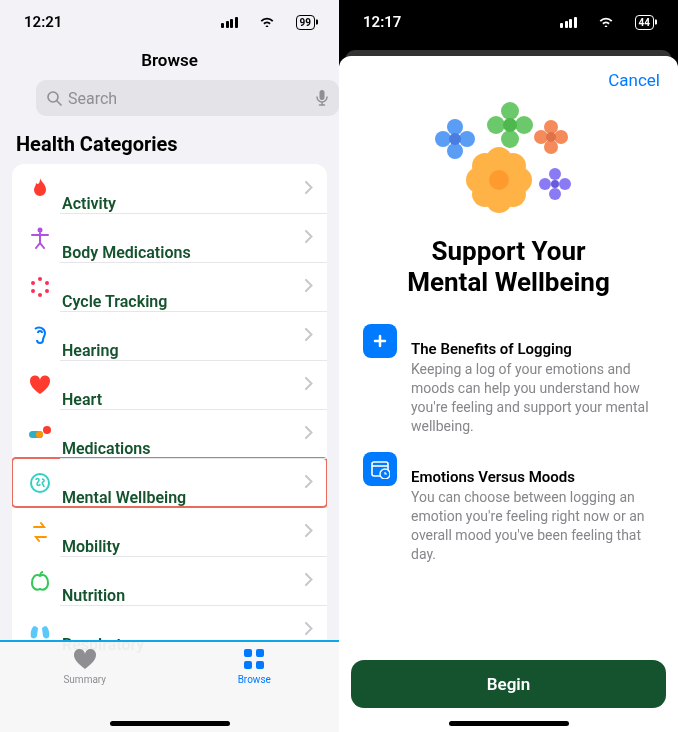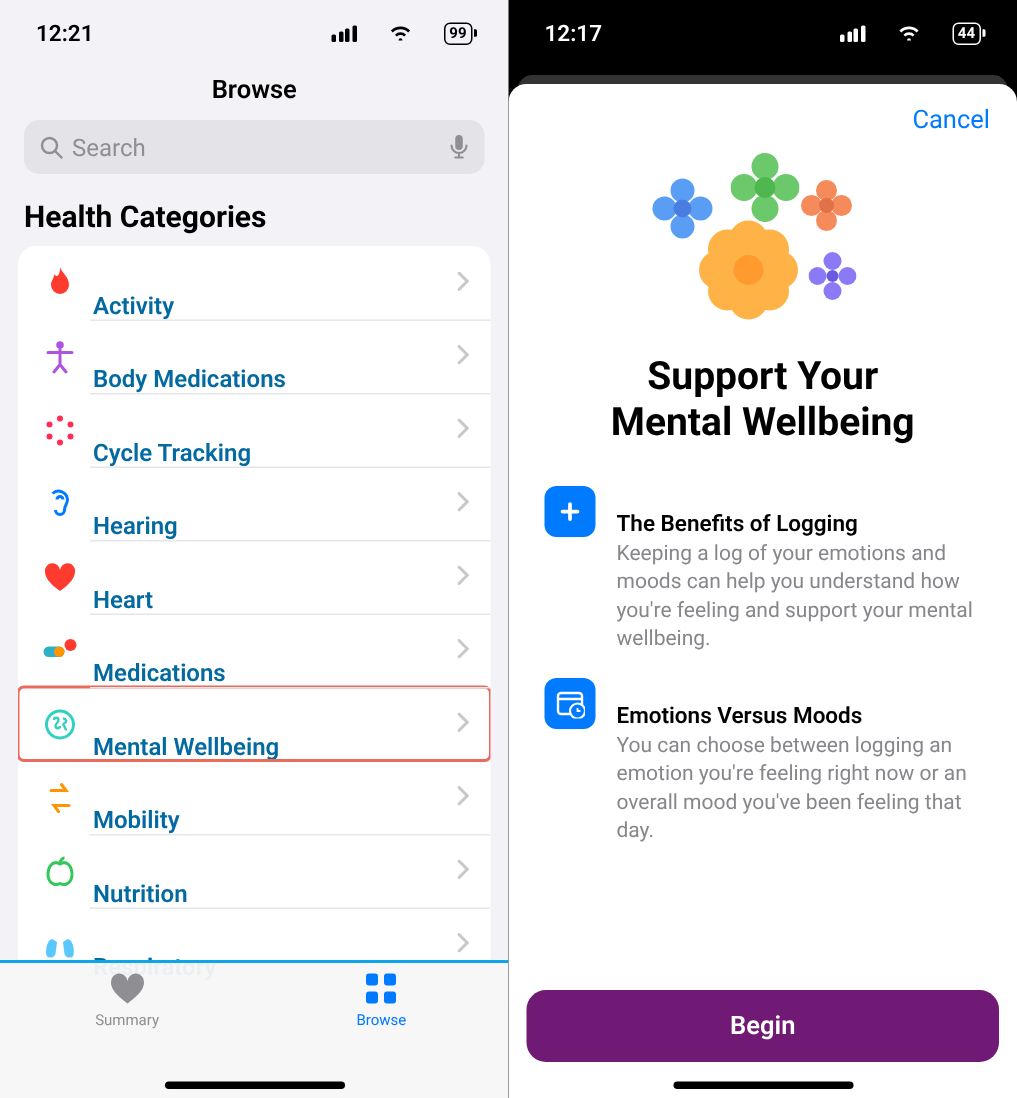--- a/index.html
+++ b/index.html
@@ -13,50 +13,50 @@
   .phone-right .status-bar { color: #fff; }
   .signal { display:inline-flex; align-items:flex-end; gap:1.5px; }
   .signal span { width:3px; background:currentColor; border-radius:1px; }
   .signal span:nth-child(1){height:5px;} .signal span:nth-child(2){height:7px;} .signal span:nth-child(3){height:9px;} .signal span:nth-child(4){height:11px;}
   .wifi svg { width:16px; height:12px; }
   .battery { display:inline-flex; align-items:center; border:1.5px solid currentColor; border-radius:4px; padding:1px 3px; font-size:10px; font-weight:700; position:relative; }
   .battery::after { content:""; position:absolute; right:-3.5px; top:50%; transform:translateY(-50%); width:2px; height:5px; background:currentColor; border-radius:0 1px 1px 0; }
   
   
   .nav-title { text-align:center; font-size:17px; font-weight:600; padding:6px 0 10px; }
-  .search-wrap { padding: 0 16px 12px; }
+  .search-wrap { padding: 0 0 12px; margin-left: 36px; }
   .search-bar { background:#e3e3e8; border-radius:10px; height:36px; display:flex; align-items:center; padding:0 10px; color:#8e8e93; }
   .search-bar .si { flex:1; margin-left:6px; font-size:16px; }
   .section-head { font-size:20px; font-weight:700; padding:4px 16px 8px; color:#000; }
   .list { background:#fff; margin:0 12px; border-radius:12px; overflow:hidden; }
   .row { display:flex; align-items:center; height:49px; padding:0 14px; position:relative; }
   .row + .row::before { content:""; position:absolute; top:0; left:48px; right:0; height:1px; background:#e5e5ea; }
   .row .icon { width:28px; display:flex; justify-content:center; align-items:center; }
-  .row .label { flex:1; font-size:16px; font-weight:600; color:#0369a1; margin-left:8px;margin-top:29px; }
+  .row .label { flex:1; font-size:16px; font-weight:600; color:#14532d; margin-left:8px;margin-top:29px; }
   .row .chev { color:#c7c7cc; }
   .row.highlight { outline:2.5px solid #e86b5c; outline-offset:-1px; border-radius:4px; z-index:2; background:#fff; }
   .tabbar { position:absolute; bottom:0; left:0; right:0; height:92px; background:rgba(247,247,247,0.95); border-top:2px solid #0ea5e9; display:flex; justify-content:space-around; align-items:flex-start; padding-top:6px; }
   .tab { display:flex; flex-direction:column; align-items:center; font-size:10px; color:#8e8e93; width:80px; }
   .tab.active { color:#007aff; }
   .tab svg { width:24px; height:22px; margin-bottom:2px; }
   .home-ind { position:absolute; bottom:6px; left:50%; transform:translateX(-50%); width:120px; height:5px; background:#000; border-radius:3px; }
   .fade-bottom { position:absolute; bottom:72px; left:0; right:0; height:8px; background:linear-gradient(to bottom, rgba(242,242,247,0), #f2f2f7); pointer-events:none;}
   
   
   .sheet { position:absolute; top:56px; left:0; right:0; bottom:0; background:#fff; border-radius:12px 12px 0 0; display:flex; flex-direction:column; }
   .sheet-head { display:flex; justify-content:flex-end; padding:14px 18px 0; }
   .cancel { color:#007aff; font-size:17px; }
   .flowers { height:130px; display:flex; justify-content:center; align-items:center; position:relative; margin-top:8px;}
   .flower { position:absolute; }
   .h1 { font-size:26px; font-weight:700; text-align:center; line-height:1.2; padding:8px 20px 18px; }
   .info-row { display:flex; padding:8px 24px; gap:14px; }
   .info-icon { width:34px; height:34px; background:#007aff; border-radius:8px; flex-shrink:0; display:flex; align-items:center; justify-content:center; color:#fff; }
   .info-title { font-size:15px; font-weight:600; color:#000; margin-bottom:2px;margin-top:16px; }
   .info-body { font-size:14px; color:#86868b; line-height:1.35; }
-  .begin-btn { margin:auto 12px 24px; background:#701a75; color:#fff; border:none; border-radius:13px; height:48px; font-size:17px; font-weight:600; }
+  .begin-btn { margin:auto 12px 24px; background:#14532d; color:#fff; border:none; border-radius:13px; height:48px; font-size:17px; font-weight:600; }
   .phone-right .home-ind { background:#000; }
   .sheet-peek { position:absolute; top:50px; left:6px; right:6px; height:10px; background:#333; border-radius:10px 10px 0 0;}
 </style>
 </head>
 <body>
 
 <div class="phone phone-left">
   <div class="status-bar">
     <div class="sb-left">12:21</div>
     <div class="sb-right">

